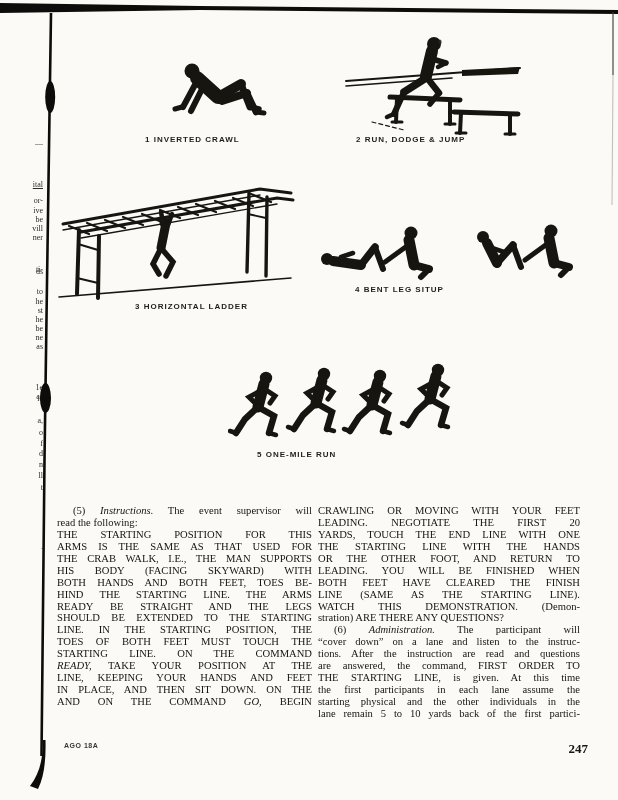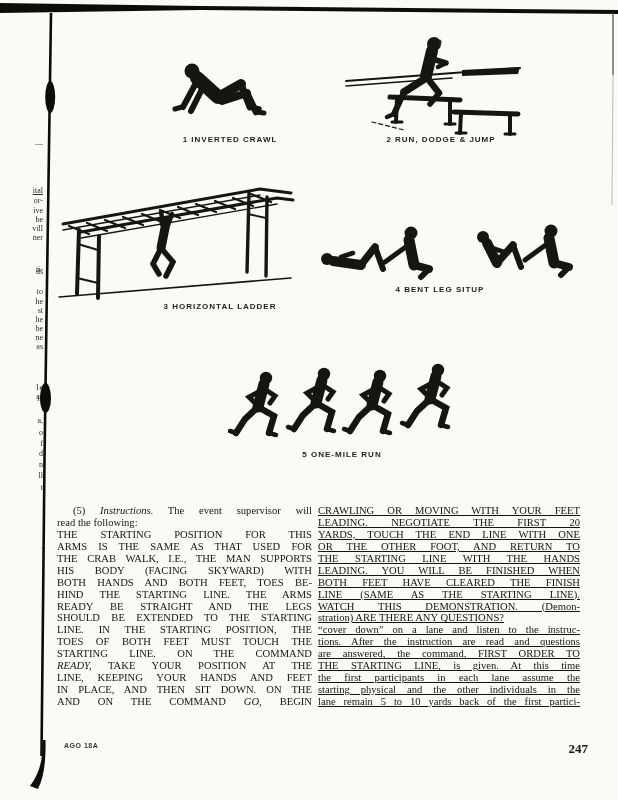--- a/index.html
+++ b/index.html
@@ -5,34 +5,34 @@
   html,body{margin:0;padding:0;background:#e8e6e1;}
   .page{
     position:relative; width:618px; height:800px; margin:0 auto;
     background:#fbfaf6; overflow:hidden;
     font-family:"Liberation Serif", serif; color:#1b1916;
   }
   .abs{position:absolute;}
   svg{display:block;}
   
   .fig-label{
-    position:absolute; width:170px; text-align:center;
+    position:absolute; width:170px; 
     font-family:"Liberation Sans", sans-serif; font-weight:bold;
     font-size:8px; letter-spacing:1px; color:#211e1a; white-space:nowrap;
   }
   
   .caption{
     position:absolute; left:100px; top:477px; width:440px; text-align:center;
     font-size:10.5px; font-style:italic; color:#17150f;
   }
   .caption .cap-label{font-weight:bold; margin-right:9px;}
   
   .col{position:absolute; top:505px; font-size:10.6px; color:#17150f;}
   .col-left{left:57px; width:255px;}
-  .col-right{left:318px; width:262px;text-decoration:underline;}
+  .col-right{left:318px; width:262px;}
   .tline{line-height:11.95px; height:11.95px; overflow:hidden;}
   .jl{text-align:justify; text-align-last:justify;}
   .ind{text-indent:16px;}
   .it{font-style:italic;}
   
   .frag{
     position:absolute; right:3px; font-size:8px; line-height:9px;
     color:#2e2b27; font-family:"Liberation Serif", serif; white-space:nowrap;
   }
   .frag-host{position:absolute; left:0; top:0; width:46px; height:800px;}
@@ -58,21 +58,21 @@
     <path d="M613 75 L612 205" stroke="#6a6a6a" stroke-width="1.1" opacity="0.4" fill="none"></path>
     <path d="M51 13 C50 120 46 320 44.5 460 C43 600 42 700 41.5 756" stroke="#0d0c0a" stroke-width="2.6" fill="none"></path>
     <ellipse cx="50.2" cy="97" rx="5" ry="16" fill="#0d0c0a"></ellipse>
     <ellipse cx="45.5" cy="398" rx="5.5" ry="15" fill="#0d0c0a"></ellipse>
     <path d="M43 740 C43 758 40 773 30 786 L38 789 C44.5 776 46 758 45.5 740 Z" fill="#0d0c0a"></path>
     <ellipse cx="440" cy="42" rx="1.6" ry="2.6" fill="#222" opacity="0.85"></ellipse>
   </svg>
 
   <div class="frag-host">
       <div class="frag" style="top: 139px;">—</div>
-      <div class="frag" style="top: 186px; text-decoration: underline;">ital</div>
+      <div class="frag" style="top: 180px; text-decoration: underline;">ital</div>
       <div class="frag" style="top: 196px;">or-</div>
       <div class="frag" style="top: 206px;">ive</div>
       <div class="frag" style="top: 215px;">be</div>
       <div class="frag" style="top: 224px;">vill</div>
       <div class="frag" style="top: 233px;">ner</div>
       <div class="frag" style="top: 267px; margin-left: 37px;">ds</div>
       <div class="frag" style="top: 265px;">ti-</div>
       <div class="frag" style="top: 287px;">to</div>
       <div class="frag" style="top: 297px;">he</div>
       <div class="frag" style="top: 306px;">st</div>
@@ -243,27 +243,28 @@
       <div class="tline jl"><span>STARTING LINE. ON THE COMMAND</span></div>
       <div class="tline jl"><span class="it">READY,</span><span> TAKE YOUR POSITION AT THE</span></div>
       <div class="tline jl"><span>LINE, KEEPING YOUR HANDS AND FEET</span></div>
       <div class="tline jl"><span>IN PLACE, AND THEN SIT DOWN. ON THE</span></div>
       <div class="tline jl"><span>AND ON THE COMMAND </span><span class="it">GO,</span><span> BEGIN</span></div>
     </div>
   <div class="col col-right">
       <div class="tline jl"><span>CRAWLING OR MOVING WITH YOUR FEET</span></div>
       <div class="tline jl"><span>LEADING. NEGOTIATE THE FIRST 20</span></div>
       <div class="tline jl"><span>YARDS, TOUCH THE END LINE WITH ONE</span></div>
+      <div class="tline jl"><span>THE STARTING LINE WITH THE HANDS</span></div>
       <div class="tline jl"><span>OR THE OTHER FOOT, AND RETURN TO</span></div>
-      <div class="tline jl"><span>THE STARTING LINE WITH THE HANDS</span></div>
       <div class="tline jl"><span>LEADING. YOU WILL BE FINISHED WHEN</span></div>
       <div class="tline jl"><span>BOTH FEET HAVE CLEARED THE FINISH</span></div>
       <div class="tline jl"><span>LINE (SAME AS THE STARTING LINE).</span></div>
       <div class="tline jl"><span>WATCH THIS DEMONSTRATION. (Demon-</span></div>
       <div class="tline"><span>stration) ARE THERE ANY QUESTIONS?</span></div>
+      <div class="tline jl ind"><span>(6) </span><span class="it">Administration.</span><span> The participant will</span></div>
       <div class="tline jl"><span>“cover down” on a lane and listen to the instruc-</span></div>
       <div class="tline jl"><span>tions. After the instruction are read and questions</span></div>
       <div class="tline jl"><span>are answered, the command, FIRST ORDER TO</span></div>
       <div class="tline jl"><span>THE STARTING LINE, is given. At this time</span></div>
       <div class="tline jl"><span>the first participants in each lane assume the</span></div>
       <div class="tline jl"><span>starting physical and the other individuals in the</span></div>
       <div class="tline jl"><span>lane remain 5 to 10 yards back of the first partici-</span></div>
     </div>
 
   <div class="footer-left">AGO 18A</div>

